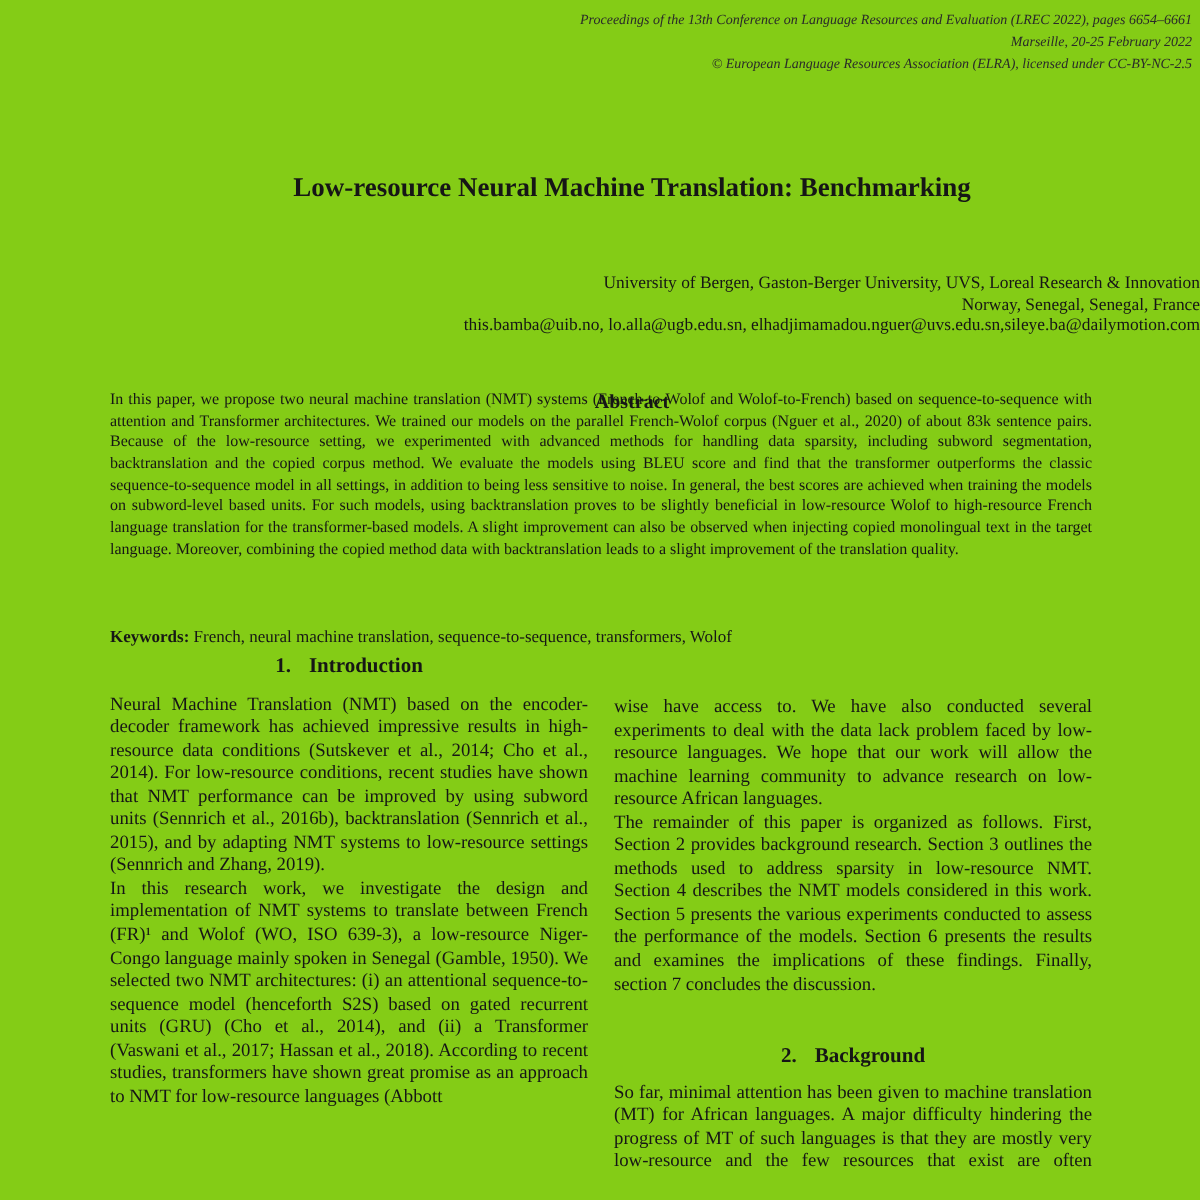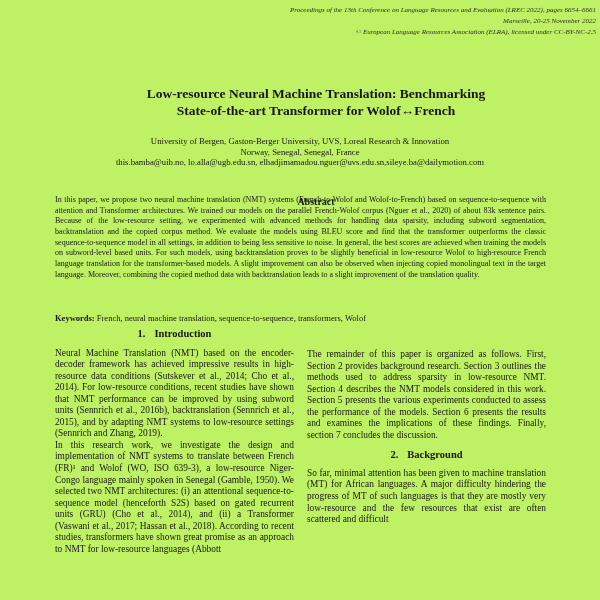--- a/index.html
+++ b/index.html
@@ -4,21 +4,21 @@
 <style>
   html, body {
     margin: 0;
     padding: 0;
     background: #ffffff;
   }
   .page {
     position: relative;
     width: 600px;
     height: 600px;
-    background: #bef264;
+    background: #84cc16;
     color: #161616;
     font-family: "Liberation Serif", "DejaVu Serif", serif;
     overflow: hidden;
   }
   .pdf-header {
     position: absolute;
     top: 5px;
     right: 4px;
     text-align: right;
     font-style: italic;
@@ -45,21 +45,21 @@
     width: 100%;
     text-align: center;
     font-size: 10px;
     font-weight: bold;
   }
   .affiliation {
     position: absolute;
     top: 136px;
     left: 0;
     width: 100%;
-    text-align: center;
+    text-align: right;
     font-size: 8.7px;
     line-height: 10.7px;
   }
   .abstract-heading {
     position: absolute;
     top: 180px;
     left: 0;
     width: 100%;
     text-align: center;
     font-size: 10px;
@@ -99,36 +99,36 @@
     line-height: 11.55px;
     text-align: justify;
   }
   .col p { margin: 0; }
   .section-heading {
     text-align: center;
     font-size: 10.5px;
     font-weight: bold;
     margin: 2px 0 8px 0;
   }
-  .section-heading.second { margin: 8px 0 7px 0; }
+  .section-heading.second { margin: 24px 0 7px 0; }
   .section-heading .sec-num { margin-right: 9px; }
   .col-spacer { height: 23px; }
 </style>
 </head>
 <body>
 
 <div class="page">
 
   <div class="pdf-header">
     <div>Proceedings of the 13th Conference on Language Resources and Evaluation (LREC 2022), pages 6654–6661</div>
-    <div>Marseille, 20-25 November 2022</div>
+    <div>Marseille, 20-25 February 2022</div>
     <div>© European Language Resources Association (ELRA), licensed under CC-BY-NC-2.5</div>
   </div>
 
-  <h1 class="paper-title"><span>Low-resource Neural Machine Translation: Benchmarking</span><br><span>State-of-the-art Transformer for Wolof↔French</span></h1>
+  <h1 class="paper-title"><span>Low-resource Neural Machine Translation: Benchmarking</span><br></h1>
 
 
   <div class="affiliation">
     <div>University of Bergen, Gaston-Berger University, UVS, Loreal Research &amp; Innovation</div>
     <div>Norway, Senegal, Senegal, France</div>
     <div>this.bamba@uib.no, lo.alla@ugb.edu.sn, elhadjimamadou.nguer@uvs.edu.sn,sileye.ba@dailymotion.com</div>
   </div>
 
   <h2 class="abstract-heading">Abstract</h2>
 
@@ -139,20 +139,21 @@
   <div class="columns">
 
     <div class="col">
       <div class="section-heading"><span class="sec-num">1.</span><span>Introduction</span></div>
       <p>Neural Machine Translation (NMT) based on the encoder-decoder framework has achieved impressive results in high-resource data conditions (Sutskever et al., 2014; Cho et al., 2014). For low-resource conditions, recent studies have shown that NMT performance can be improved by using subword units (Sennrich et al., 2016b), backtranslation (Sennrich et al., 2015), and by adapting NMT systems to low-resource settings (Sennrich and Zhang, 2019).</p>
       <p>In this research work, we investigate the design and implementation of NMT systems to translate between French (FR)¹ and Wolof (WO, ISO 639-3), a low-resource Niger-Congo language mainly spoken in Senegal (Gamble, 1950). We selected two NMT architectures: (i) an attentional sequence-to-sequence model (henceforth S2S) based on gated recurrent units (GRU) (Cho et al., 2014), and (ii) a Transformer (Vaswani et al., 2017; Hassan et al., 2018). According to recent studies, transformers have shown great promise as an approach to NMT for low-resource languages (Abbott</p>
     </div>
 
     <div class="col">
       <div class="col-spacer"></div>
+      <p>wise have access to. We have also conducted several experiments to deal with the data lack problem faced by low-resource languages. We hope that our work will allow the machine learning community to advance research on low-resource African languages.</p>
       <p>The remainder of this paper is organized as follows. First, Section 2 provides background research. Section 3 outlines the methods used to address sparsity in low-resource NMT. Section 4 describes the NMT models considered in this work. Section 5 presents the various experiments conducted to assess the performance of the models. Section 6 presents the results and examines the implications of these findings. Finally, section 7 concludes the discussion.</p>
       <div class="section-heading second"><span class="sec-num">2.</span><span>Background</span></div>
       <p>So far, minimal attention has been given to machine translation (MT) for African languages. A major difficulty hindering the progress of MT of such languages is that they are mostly very low-resource and the few resources that exist are often scattered and difficult</p>
     </div>
 
   </div>
 
 </div>
 
 </body></html>

